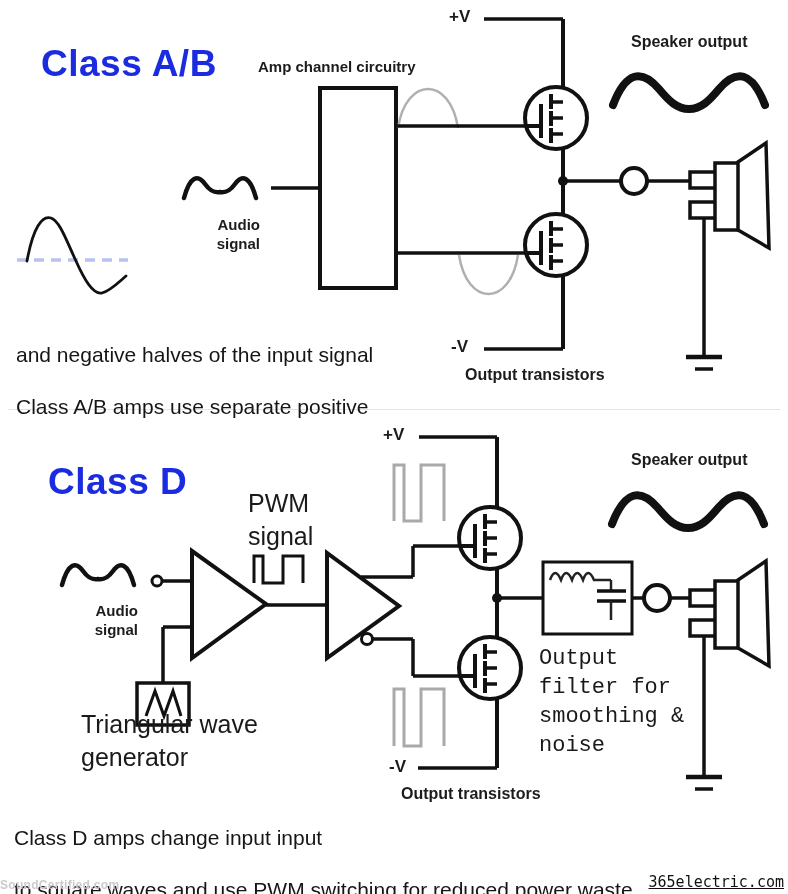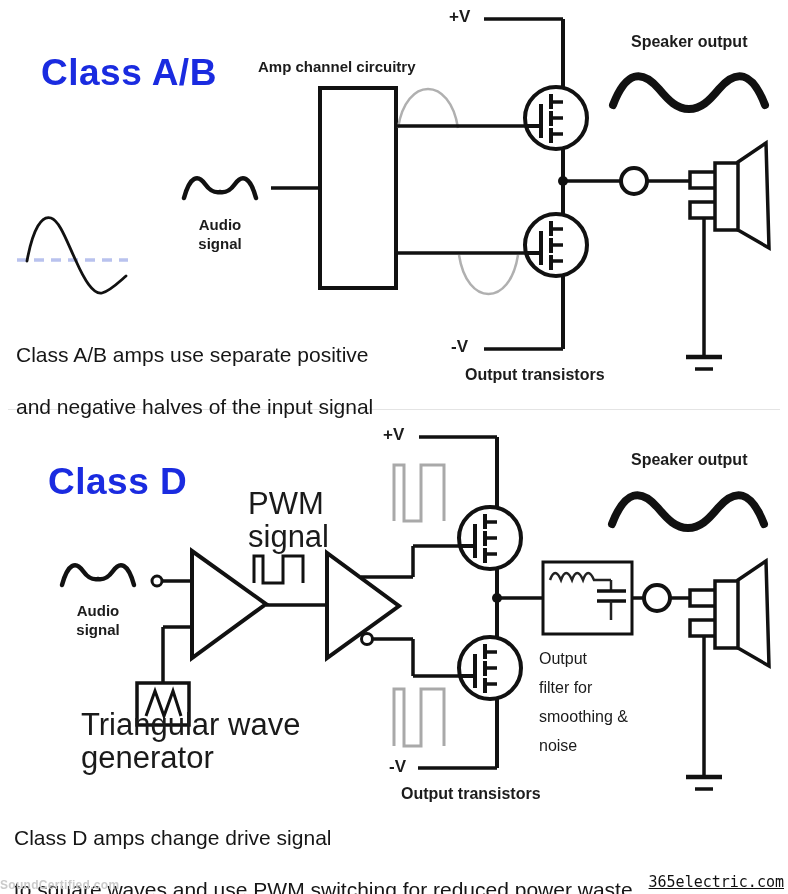--- a/index.html
+++ b/index.html
@@ -2,24 +2,24 @@
 <html><head>
 <meta charset="utf-8">
 <style>
   html,body{margin:0;padding:0;background:#fff;}
   #stage{position:relative;width:788px;height:894px;background:#ffffff;overflow:hidden;
          font-family:"Liberation Sans",sans-serif;color:#151515;}
   .abs{position:absolute;white-space:pre-line;}
   .heading{font-size:37px;font-weight:800;color:#1a2be0;letter-spacing:.5px;}
   .lbl{font-weight:700;font-size:15px;color:#1c1c1c;}
   .lbl-lg{font-weight:700;font-size:17px;color:#1c1c1c;}
-  .cap{font-size:16px;line-height:29px;color:#1a1a1a;}
-  .cap-sm{font-size:31px;line-height:33px;color:#1a1a1a;}
+  .cap{font-size:22px;line-height:29px;color:#1a1a1a;font-family:Liberation Mono, monospace;}
+  .cap-sm{font-size:25px;line-height:33px;color:#1a1a1a;}
   .desc{font-size:21px;line-height:26px;color:#161616;}
-  .center{text-align:center;}
+  .center{text-align:right;}
   .watermark{font-size:12px;font-weight:700;color:#cbcbcb;letter-spacing:.3px;}
   .site{font-family:"DejaVu Sans Mono",monospace;font-size:15px;color:#101010;}
   svg{position:absolute;left:0;top:0;}
   .divider{position:absolute;left:8px;right:8px;top:409px;height:0;border-top:1.5px solid #e4e4e4;}
 </style>
 </head>
 <body>
 
 <div id="stage">
 
@@ -145,50 +145,50 @@
       <use href="#speaker" transform="translate(688,558)"></use>
       <line x1="704" y1="636" x2="704" y2="776" stroke="#111" stroke-width="3.5"></line>
       <use href="#ground" transform="translate(704,777)"></use>
 
       <use href="#speaker-wave" transform="translate(612,514)"></use>
     </g>
   </svg>
 
   <div class="divider"></div>
 
-  <div class="abs heading" style="left:41px;top:52px;">Class A/B</div>
+  <div class="abs heading" style="left:41px;top:43px;">Class A/B</div>
   <div class="abs lbl" style="left:258px;top:58px;">Amp channel circuitry</div>
   <div class="abs lbl-lg" style="left:449px;top:7px;">+V</div>
   <div class="abs lbl-lg" style="left:451px;top:337px;">-V</div>
   <div class="abs lbl center" style="left:180px;top:215px;width:80px;line-height:19px;">Audio
 signal</div>
   <div class="abs lbl" style="left:631px;top:33px;font-size:16px;">Speaker output</div>
   <div class="abs lbl" style="left:465px;top:366px;font-size:16px;">Output transistors</div>
   <div class="abs desc" style="left:16px;top:316px;">
+    <div>and negative halves of the input signal</div>
     <div>Class A/B amps use separate positive</div>
-    <div>and negative halves of the input signal</div>
   </div>
 
   <div class="abs heading" style="left:48px;top:461px;">Class D</div>
   <div class="abs cap-sm" style="left:248px;top:487px;">PWM
 signal</div>
   <div class="abs lbl center" style="left:58px;top:601px;width:80px;line-height:19px;">Audio
 signal</div>
   <div class="abs cap-sm" style="left:81px;top:708px;">Triangular wave
 generator</div>
   <div class="abs lbl-lg" style="left:383px;top:425px;">+V</div>
   <div class="abs lbl-lg" style="left:389px;top:757px;">-V</div>
   <div class="abs cap" style="left:539px;top:644px;">Output
 filter for
 smoothing &amp;
 noise</div>
   <div class="abs lbl" style="left:631px;top:451px;font-size:16px;">Speaker output</div>
   <div class="abs lbl" style="left:401px;top:785px;font-size:16px;">Output transistors</div>
   <div class="abs desc" style="left:14px;top:799px;">
-    <div>Class D amps change drive signal</div>
+    <div>Class D amps change input input</div>
     <div>to square waves and use PWM switching for reduced power waste.</div>
     
   </div>
 
   <div class="abs watermark" style="left:0;right:0;top:878px;text-align:left;">SoundCertified.com</div>
   <div class="abs site" style="right:4px;top:873px;text-decoration:underline;">365electric.com</div>
 
 </div>
 
 </body></html>

